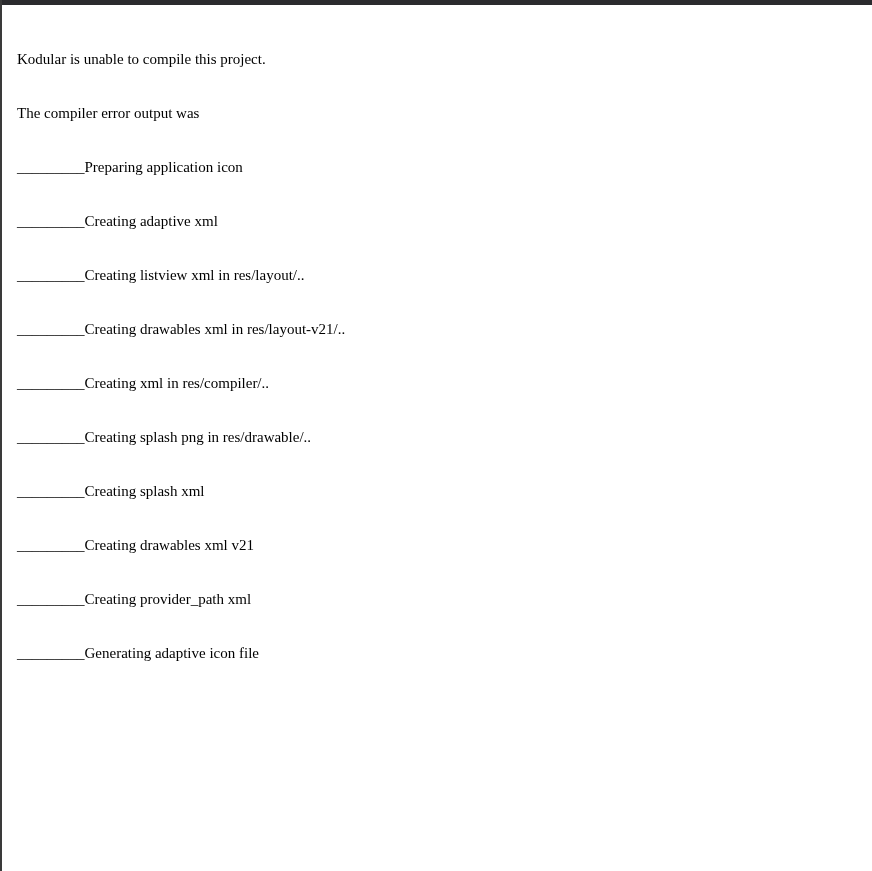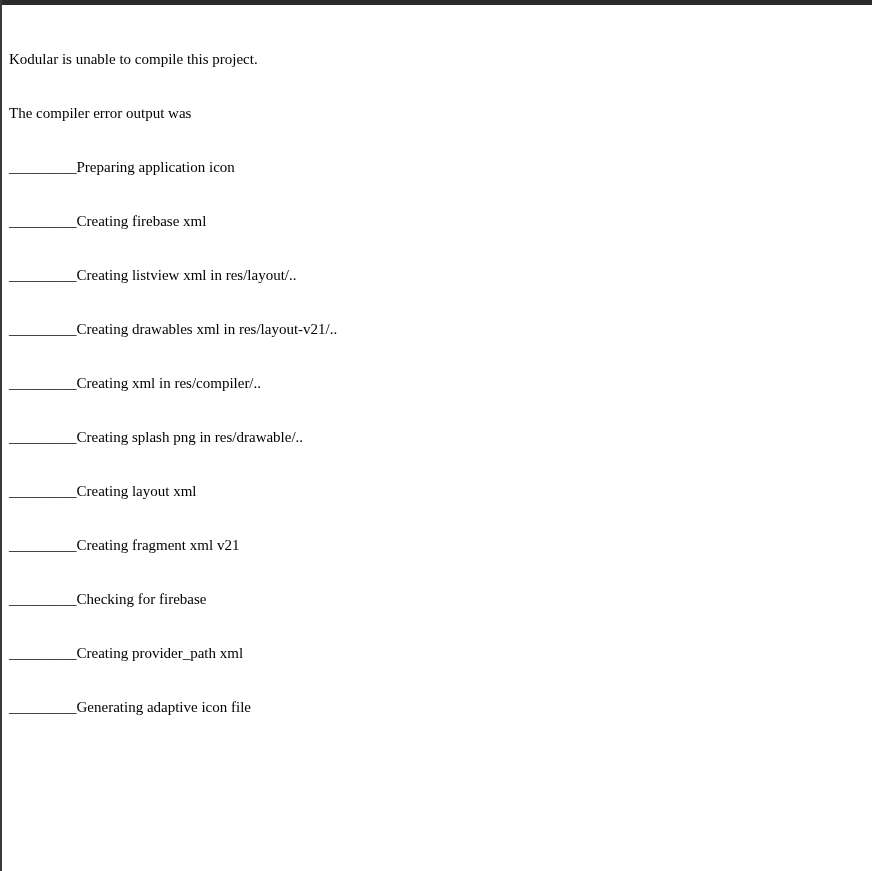--- a/index.html
+++ b/index.html
@@ -1,39 +1,38 @@
 <!DOCTYPE html>
 <html><head>
 <meta charset="utf-8">
 <style>
   html, body { margin:0; padding:0; }
   body { width:872px; height:871px; background:#ffffff; overflow:hidden; position:relative; }
   .topbar { position:absolute; left:0; top:0; width:872px; height:5px; background:#2b2b2e; }
   .leftbar { position:absolute; left:0; top:0; width:2px; height:871px; background:#3a3a3a; }
   .content { position:absolute; left:9px; top:14px; font-family:"Liberation Serif", serif; font-size:15px; line-height:18px; color:#000; white-space:pre; }
-  .line { height:18px; }
+  .line { height:18px;margin-left:8px; }
 </style>
 </head>
 <body>
 
 <div class="topbar"></div>
 <div class="leftbar"></div>
 
 <div class="content">
   <div class="line">Kodular is unable to compile this project.</div>
   <div class="line">The compiler error output was</div>
   <div class="line">_________Preparing application icon</div>
-  <div class="line">_________Creating firebase xml</div>
+  <div class="line">_________Creating adaptive xml</div>
   <div class="line">_________Creating listview xml in res/layout/..</div>
   <div class="line">_________Creating drawables xml in res/layout-v21/..</div>
   <div class="line">_________Creating xml in res/compiler/..</div>
   <div class="line">_________Creating splash png in res/drawable/..</div>
-  <div class="line">_________Creating layout xml</div>
-  <div class="line">_________Creating fragment xml v21</div>
-  <div class="line">_________Checking for firebase</div>
+  <div class="line">_________Creating splash xml</div>
+  <div class="line">_________Creating drawables xml v21</div>
   <div class="line">_________Creating provider_path xml</div>
   <div class="line">_________Generating adaptive icon file</div>
   
   
   
   
   
   
   
   

